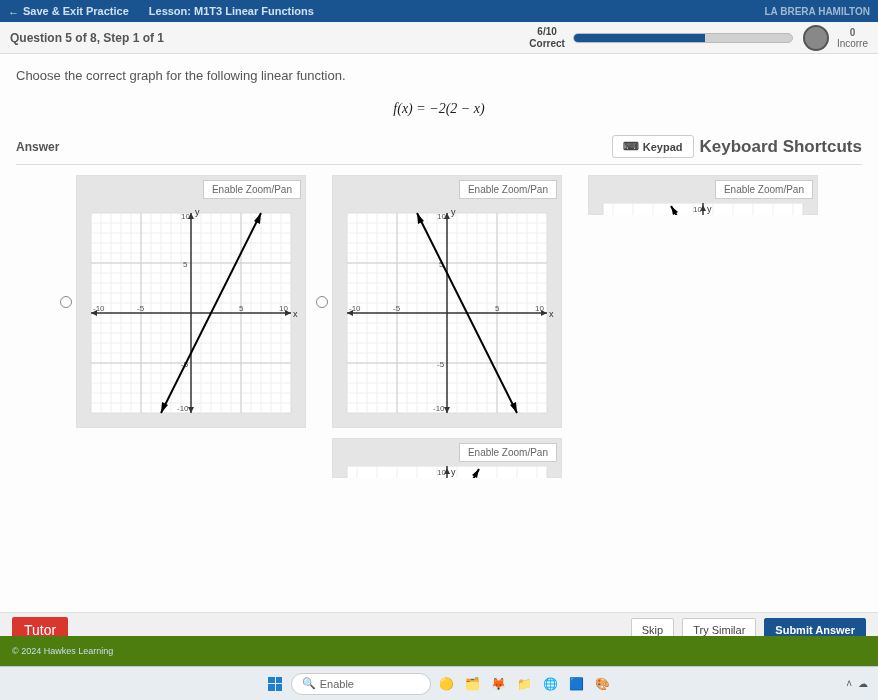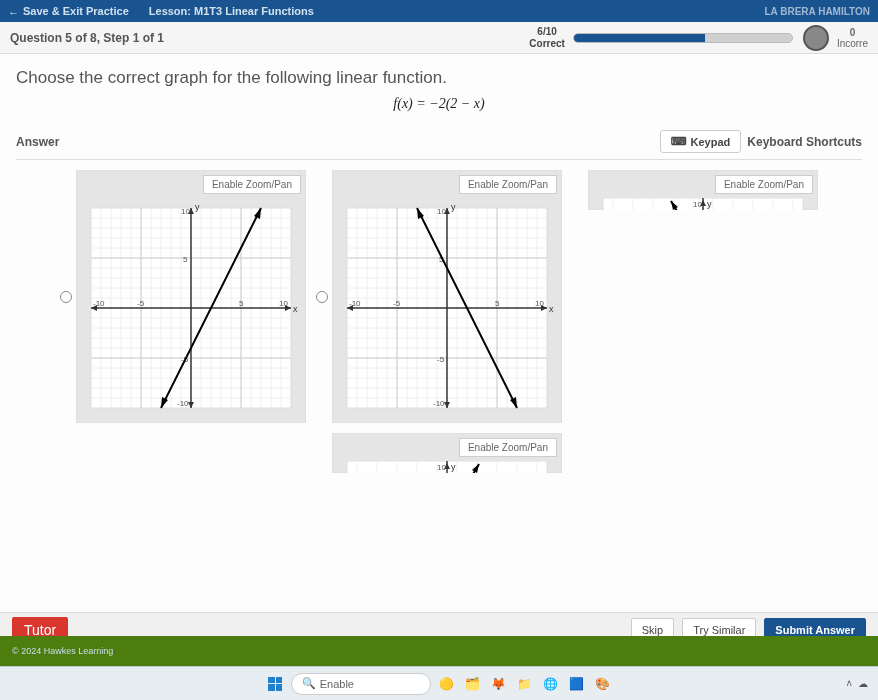--- a/index.html
+++ b/index.html
@@ -13,27 +13,27 @@
   .sub-bar { background: #f5f5f5; border-bottom: 1px solid #ddd; height: 32px; display: flex; align-items: center; padding: 0 10px; font-size: 12px; color: #555; }
   .sub-bar .qinfo { font-weight: 600; }
   .sub-bar .score { margin-left: auto; text-align: center; font-size: 10px; color: #444; font-weight: 600; line-height: 1.2; padding-right: 8px; }
   .sub-bar .progress { width: 220px; height: 10px; background: #d0d0d0; border-radius: 5px; overflow: hidden; margin-right: 10px; border:1px solid #bbb; }
   .sub-bar .progress .fill { height: 100%; background: #1a5490; width: 60%; }
   .sub-bar .avatar { width: 26px; height: 26px; border-radius: 50%; background: #888; border: 2px solid #555; margin-right: 8px; }
   .sub-bar .incorr { font-size: 10px; color: #666; text-align: center; line-height: 1.1; }
   .sub-bar .incorr .n { font-weight: 700; }
   
   .content { padding: 14px 16px 0 16px; height: 560px; overflow: hidden; background: #fdfdfd; }
-  .prompt { font-size: 17px; color: #555; margin-bottom: 8px; }
+  .prompt { font-size: 13px; color: #555; margin-bottom: 18px; }
   .equation { text-align: center; font-size: 14px; font-family: 'Times New Roman', serif; font-style: italic; margin-bottom: 18px; color: #222; }
   
   .answer-bar { display: flex; align-items: center; font-size: 12px; color: #555; font-weight: 600; margin-bottom: 6px; }
   .answer-bar .tools { margin-left: auto; display: flex; gap: 6px; align-items: center; }
   .keypad-btn { background: #fff; border: 1px solid #ccc; border-radius: 3px; padding: 4px 10px; font-size: 11px; color: #444; display: flex; align-items: center; gap: 4px; cursor: pointer; }
-  .kb-shortcuts { font-size: 12px; color: #555; cursor: pointer; }
+  .kb-shortcuts { font-size: 17px; color: #555; cursor: pointer; }
   hr.thin { border: none; border-top: 1px solid #ddd; margin-bottom: 10px; }
   
   .graphs { display: flex; flex-wrap: wrap; justify-content: center; gap: 10px; padding: 0 40px; }
   .graph-choice { display: flex; align-items: center; gap: 4px; }
   .radio { width: 12px; height: 12px; border: 1px solid #888; border-radius: 50%; background: #fff; cursor: pointer; }
   .graph-card { background: #e5e5e5; border: 1px solid #e0e0e0; padding: 4px; width: 230px; }
   .enable-zoom { font-size: 10px; color: #666; border: 1px solid #ccc; background: #fff; padding: 3px 8px; float: right; margin-bottom: 4px; cursor: pointer; }
   .graph-svg { clear: both; display: block; }
   
   .bottom-tools { position: absolute; bottom: 54px; left: 0; right: 0; background: #f0f0f0; border-top: 1px solid #ddd; height: 34px; display: flex; align-items: center; padding: 0 12px; }

